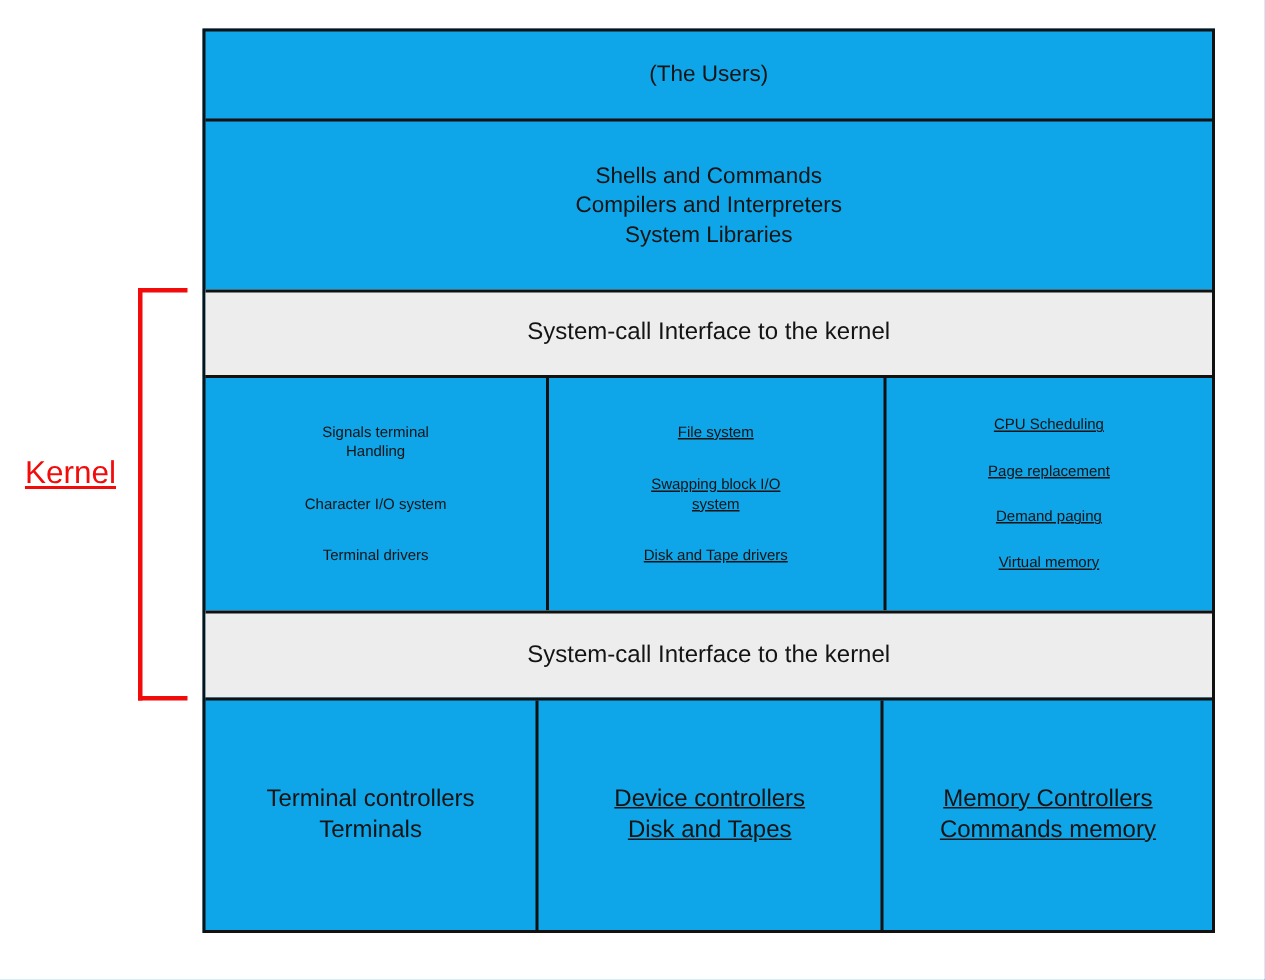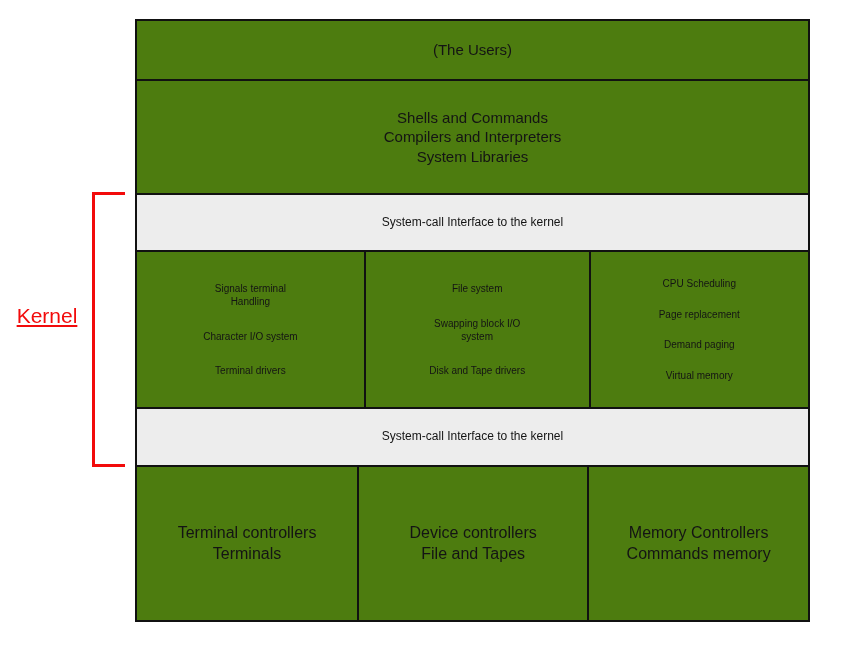--- a/index.html
+++ b/index.html
@@ -45,57 +45,57 @@
   
   .diagram-box{
     position:absolute;
     left:135px;
     top:19px;
     width:675px;
     height:603px;
     border:2px solid var(--border-black);
     display:flex;
     flex-direction:column;
-    background:#4d7c0f;
+    background:#0ea5e9;
   }
   .row{width:100%;}
   .row + .row{border-top:2px solid var(--border-black);}
   .row-users{
     height:58px;
     display:flex;align-items:center;justify-content:center;
     font-size:15px;
   }
   .row-user-programs{
     height:114px;
     display:flex;flex-direction:column;align-items:center;justify-content:center;
     font-size:15px;
     line-height:23px;
     text-align:left;
   }
   .row-syscall{
     background:var(--band-gray);
     display:flex;align-items:center;justify-content:center;
-    font-size:12px;
+    font-size:16px;
   }
   .row-syscall-top{height:57px;}
   .row-syscall-bottom{height:58px;}
   .row-cols{
     display:flex;
     flex-direction:row;
     align-items:stretch;
   }
   .row-kernel{height:157px;font-size:10px;}
   .row-hardware{flex:1;font-size:16px;}
   .col{
     display:flex;
     flex-direction:column;
     align-items:center;
     text-align:center;
   }
-  .col + .col{border-left:2px solid var(--border-black);}
+  .col + .col{border-left:2px solid var(--border-black);text-decoration:underline;}
   .row-kernel .col{
     justify-content:space-evenly;
     padding:8px 4px;
   }
   .row-kernel .col-1{flex:0 0 33.8%;}
   .row-kernel .col-2{flex:0 0 33.5%;}
   .row-kernel .col-3{flex:1;}
   .row-hardware .col{
     justify-content:center;
     padding:6px 20px;
@@ -154,21 +154,21 @@
       <span class="cell-item">System-call Interface to the kernel</span>
     </div>
 
     <div class="row row-cols row-hardware">
       <div class="col col-1">
         <div class="cell-item">Terminal controllers</div>
         <div class="cell-item">Terminals</div>
       </div>
       <div class="col col-2">
         <div class="cell-item">Device controllers</div>
-        <div class="cell-item">File and Tapes</div>
+        <div class="cell-item">Disk and Tapes</div>
       </div>
       <div class="col col-3">
         <div class="cell-item">Memory Controllers</div>
         <div class="cell-item">Commands memory</div>
       </div>
     </div>
 
   </div>
 </div>
 

